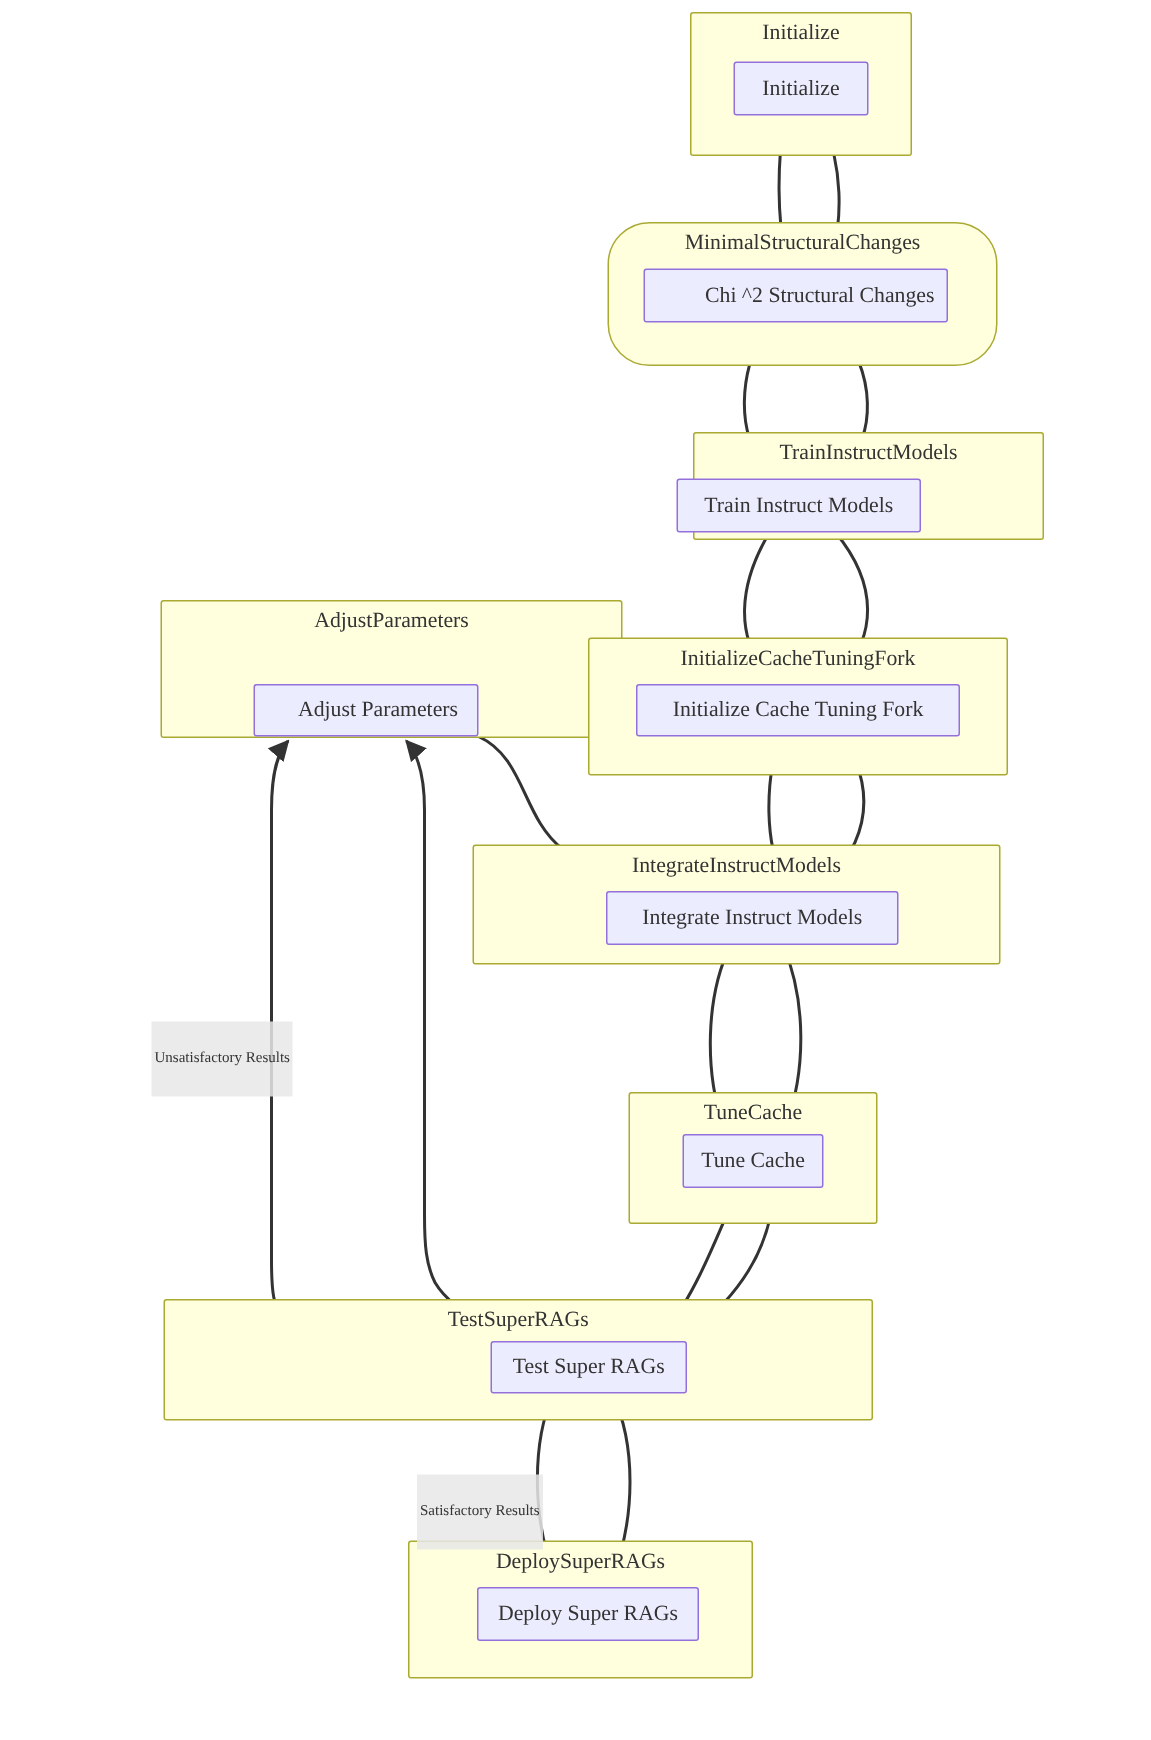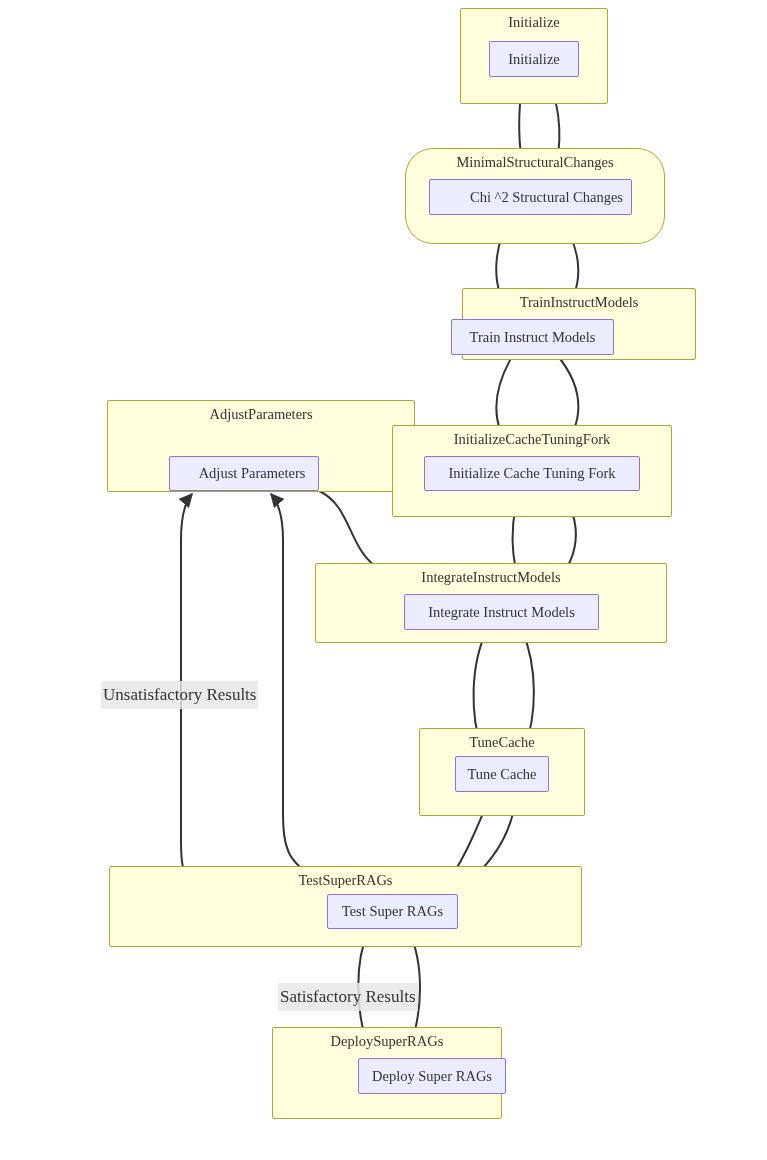--- a/index.html
+++ b/index.html
@@ -50,24 +50,24 @@
     align-items: center;
     justify-content: center;
     font-size: 14.5px;
     color: #333333;
     white-space: nowrap;
     z-index: 5;
   }
   .edge-label {
     position: absolute;
     background: rgba(232,232,232,0.85);
-    font-size: 17px;
+    font-size: 10px;
     color: #333333;
     white-space: nowrap;
-    padding: 6px 2px;
+    padding: 17px 2px;
     z-index: 6;
     line-height: 16px;
   }
 </style>
 </head>
 <body>
 
 <div id="canvas">
 
   <svg id="edges" viewBox="0 0 767 1160">
@@ -151,19 +151,19 @@
   <div class="node" style="left:169px; top:456px; width:150px; height:35px;padding-left:16px;">Adjust Parameters</div>
 
   <div class="node" style="left:424px; top:456px; width:216px; height:35px;">Initialize Cache Tuning Fork</div>
 
   <div class="node" style="left:404px; top:594px; width:195px; height:36px;">Integrate Instruct Models</div>
 
   <div class="node" style="left:455px; top:756px; width:94px; height:36px;">Tune Cache</div>
 
   <div class="node" style="left:327px; top:894px; width:131px; height:35px;">Test Super RAGs</div>
 
-  <div class="node" style="left:318px; top:1058px; width:148px; height:36px;margin-left:40px;">Deploy Super RAGs</div>
+  <div class="node" style="left:318px; top:1058px; width:148px; height:36px;">Deploy Super RAGs</div>
 
   <div class="edge-label" style="left:101px; top:681px;">Unsatisfactory Results</div>
 
   <div class="edge-label" style="left:278px; top:983px;">Satisfactory Results</div>
 
 </div>
 
 </body></html>

